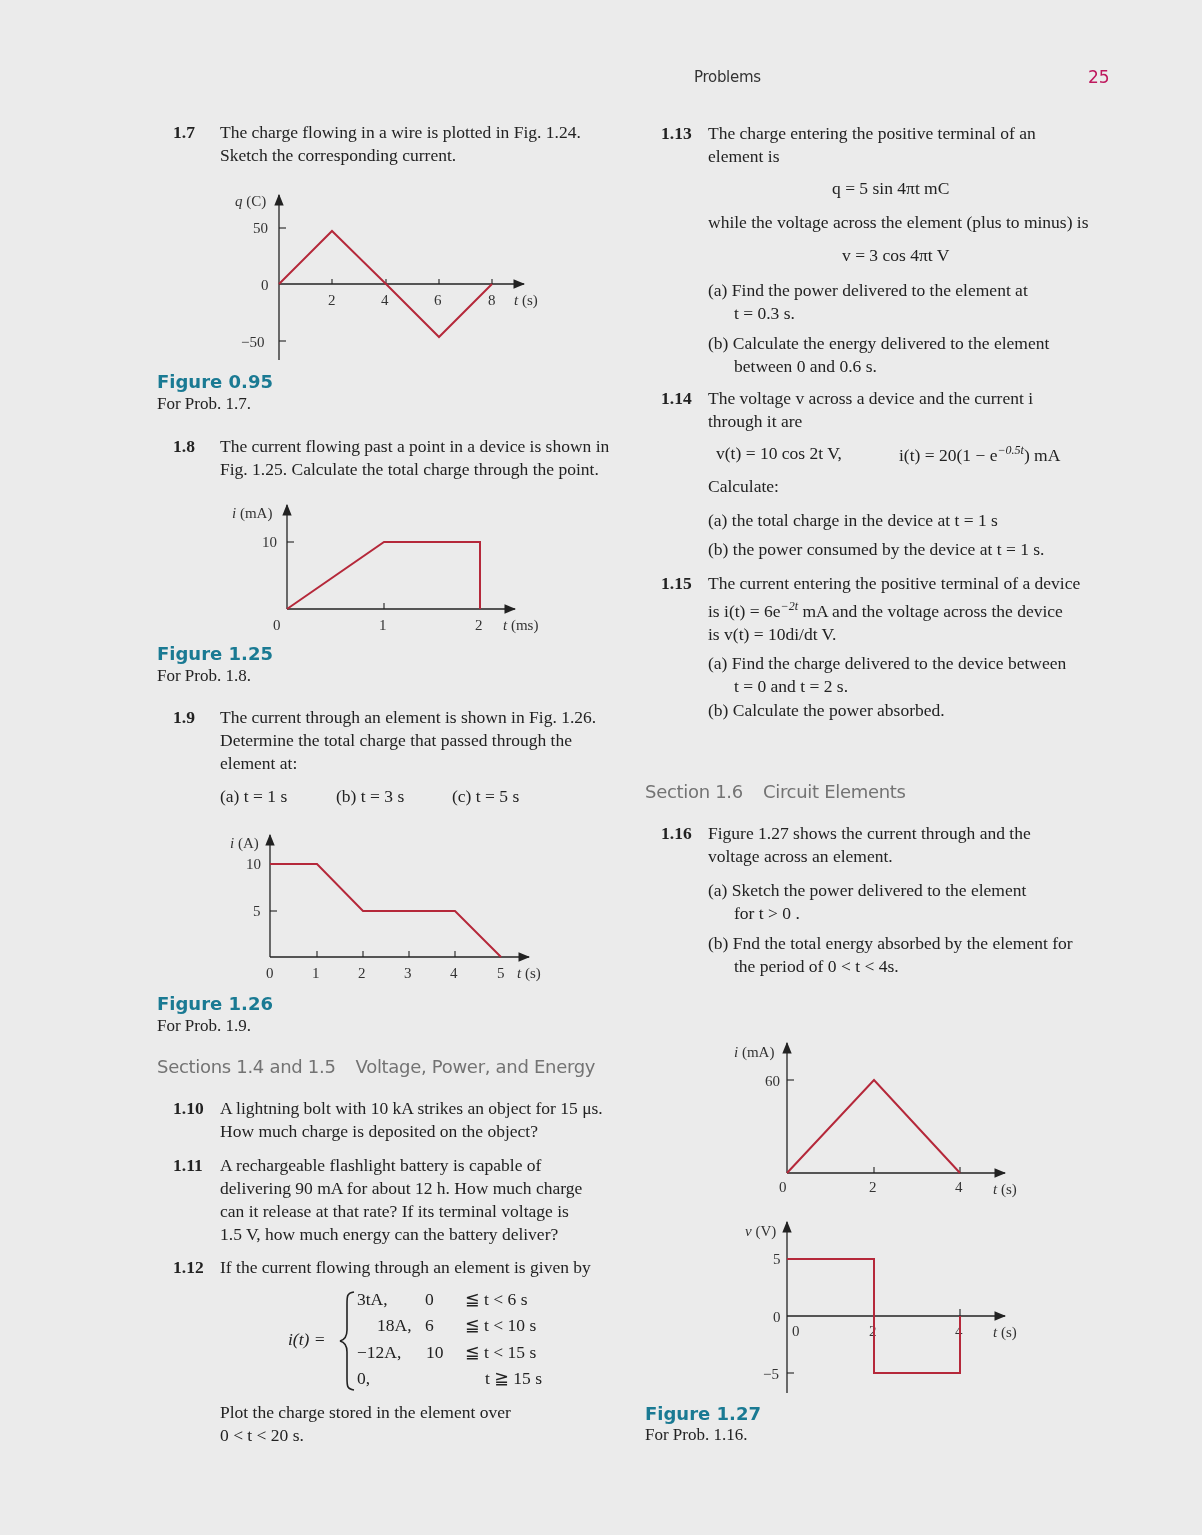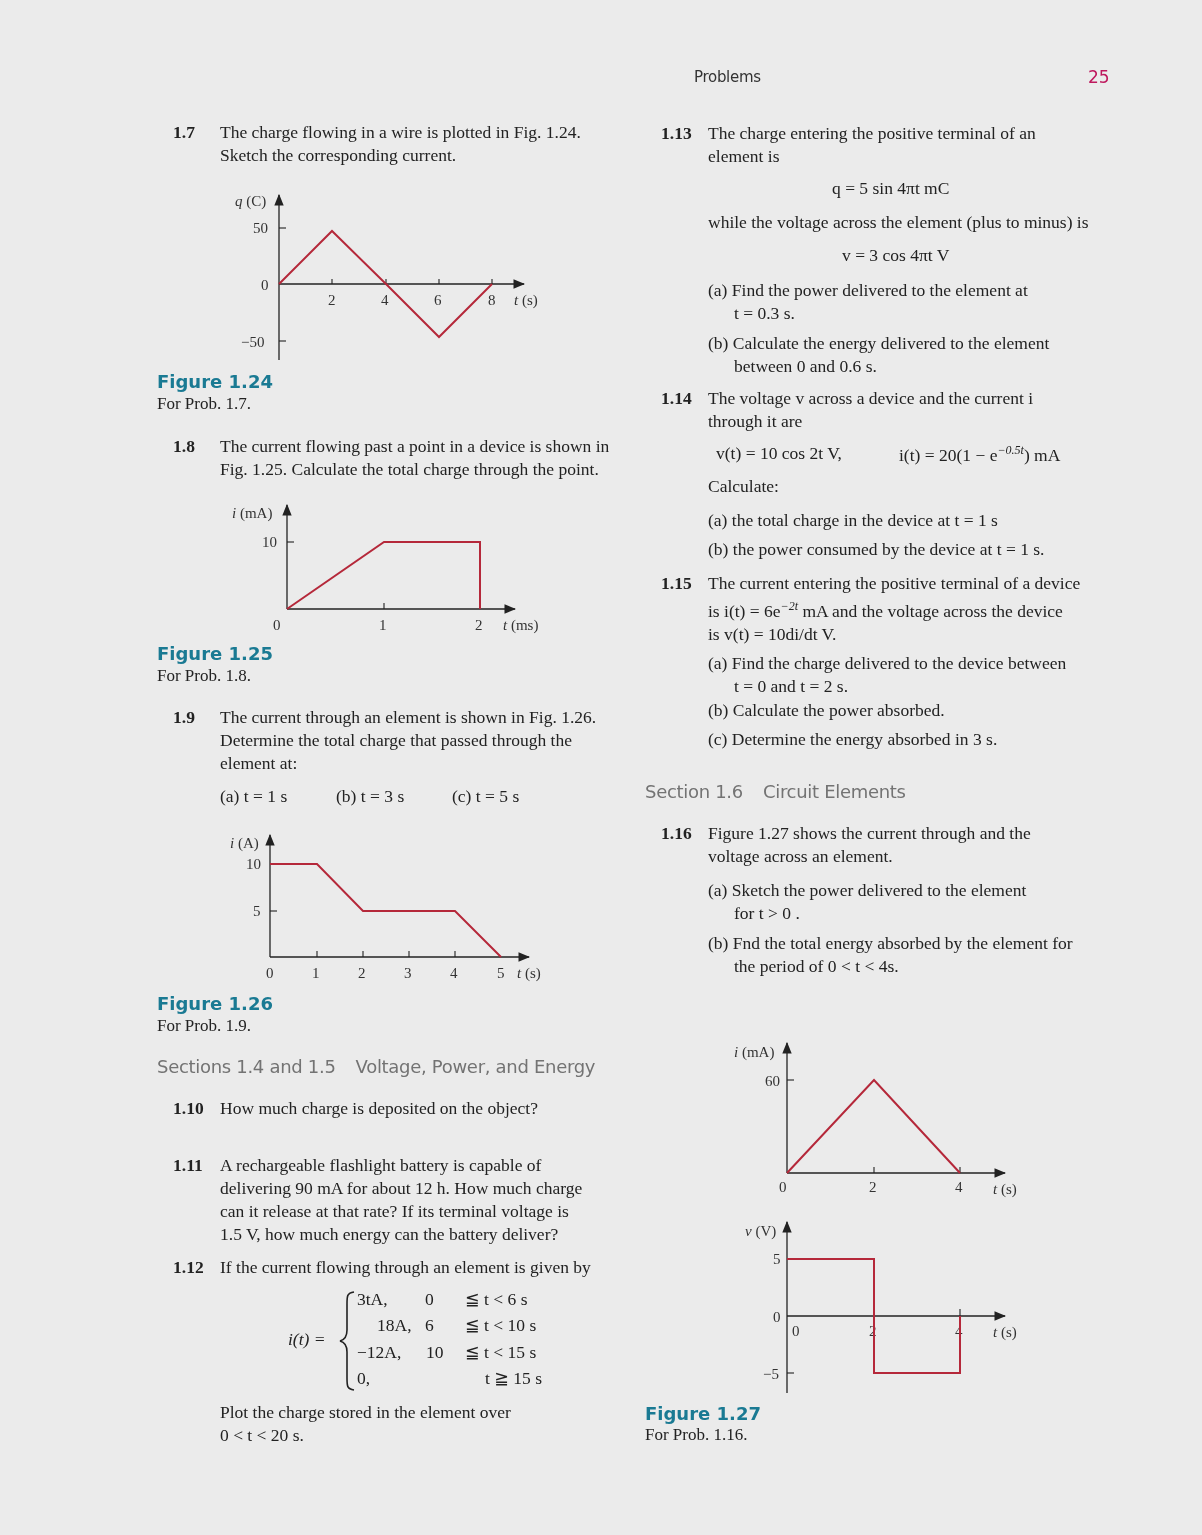--- a/index.html
+++ b/index.html
@@ -71,21 +71,21 @@
   <text x="253" y="233">50</text>
   <text x="261" y="290">0</text>
   <text x="241" y="347">−50</text>
   <text x="328" y="305">2</text>
   <text x="381" y="305">4</text>
   <text x="434" y="305">6</text>
   <text x="488" y="305">8</text>
   <text x="514" y="305"><tspan font-style="italic">t</tspan> (s)</text>
   <polyline class="curve" points="279,284 332,231 386,284 439,337 492,284"></polyline>
 </svg>
-<div class="fig-label" style="left:157px; top:371px;">Figure 1.24</div>
+<div class="fig-label" style="left:157px; top:371px;">Figure 0.95</div>
 <div class="fig-caption" style="left:157px; top:394px;">For Prob. 1.7.</div>
 
 <div class="prob" style="left:173px; top:435px;">
   <span class="num">1.8</span>
   <div class="body">
     <span class="line">The current flowing past a point in a device is shown in</span>
     <span class="line">Fig. 1.25. Calculate the total charge through the point.</span>
   </div>
 </div>
 
@@ -140,20 +140,21 @@
 <div class="fig-label" style="left:157px; top:993px;">Figure 1.26</div>
 <div class="fig-caption" style="left:157px; top:1016px;">For Prob. 1.9.</div>
 
 <div class="section-head" style="left:157px; top:1056px;">
   <span>Sections 1.4 and 1.5</span><span class="gap"></span><span>Voltage, Power, and Energy</span>
 </div>
 
 <div class="prob" style="left:173px; top:1097px;">
   <span class="num">1.10</span>
   <div class="body">
+    <span class="line">A lightning bolt with 10 kA strikes an object for 15 μs.</span>
     <span class="line">How much charge is deposited on the object?</span>
   </div>
 </div>
 
 <div class="prob" style="left:173px; top:1154px;">
   <span class="num">1.11</span>
   <div class="body">
     <span class="line">A rechargeable flashlight battery is capable of</span>
     <span class="line">delivering 90 mA for about 12 h. How much charge</span>
     <span class="line">can it release at that rate? If its terminal voltage is</span>
@@ -226,21 +227,20 @@
   <div class="body">
     <span class="line">The current entering the positive terminal of a device</span>
     <span class="line"><span>is i(t) = 6e</span><sup style="font-size:12px; font-style:italic;">−2t</sup><span> mA and the voltage across the device</span></span>
     <span class="line">is v(t) = 10di/dt V.</span>
   </div>
 </div>
 <div class="prob" style="left:708px; top:652px;">
   <span class="sub">(a) Find the charge delivered to the device between</span>
   <span class="sub-cont">t = 0 and t = 2 s.</span>
   <span class="sub" style="margin-top:1px;">(b) Calculate the power absorbed.</span>
-  <span class="sub" style="margin-top:6px;">(c) Determine the energy absorbed in 3 s.</span>
 </div>
 
 <div class="section-head" style="left:645px; top:781px;">
   <span>Section 1.6</span><span class="gap"></span><span>Circuit Elements</span>
 </div>
 
 <div class="prob" style="left:661px; top:822px;">
   <span class="num">1.16</span>
   <div class="body">
     <span class="line">Figure 1.27 shows the current through and the</span>

